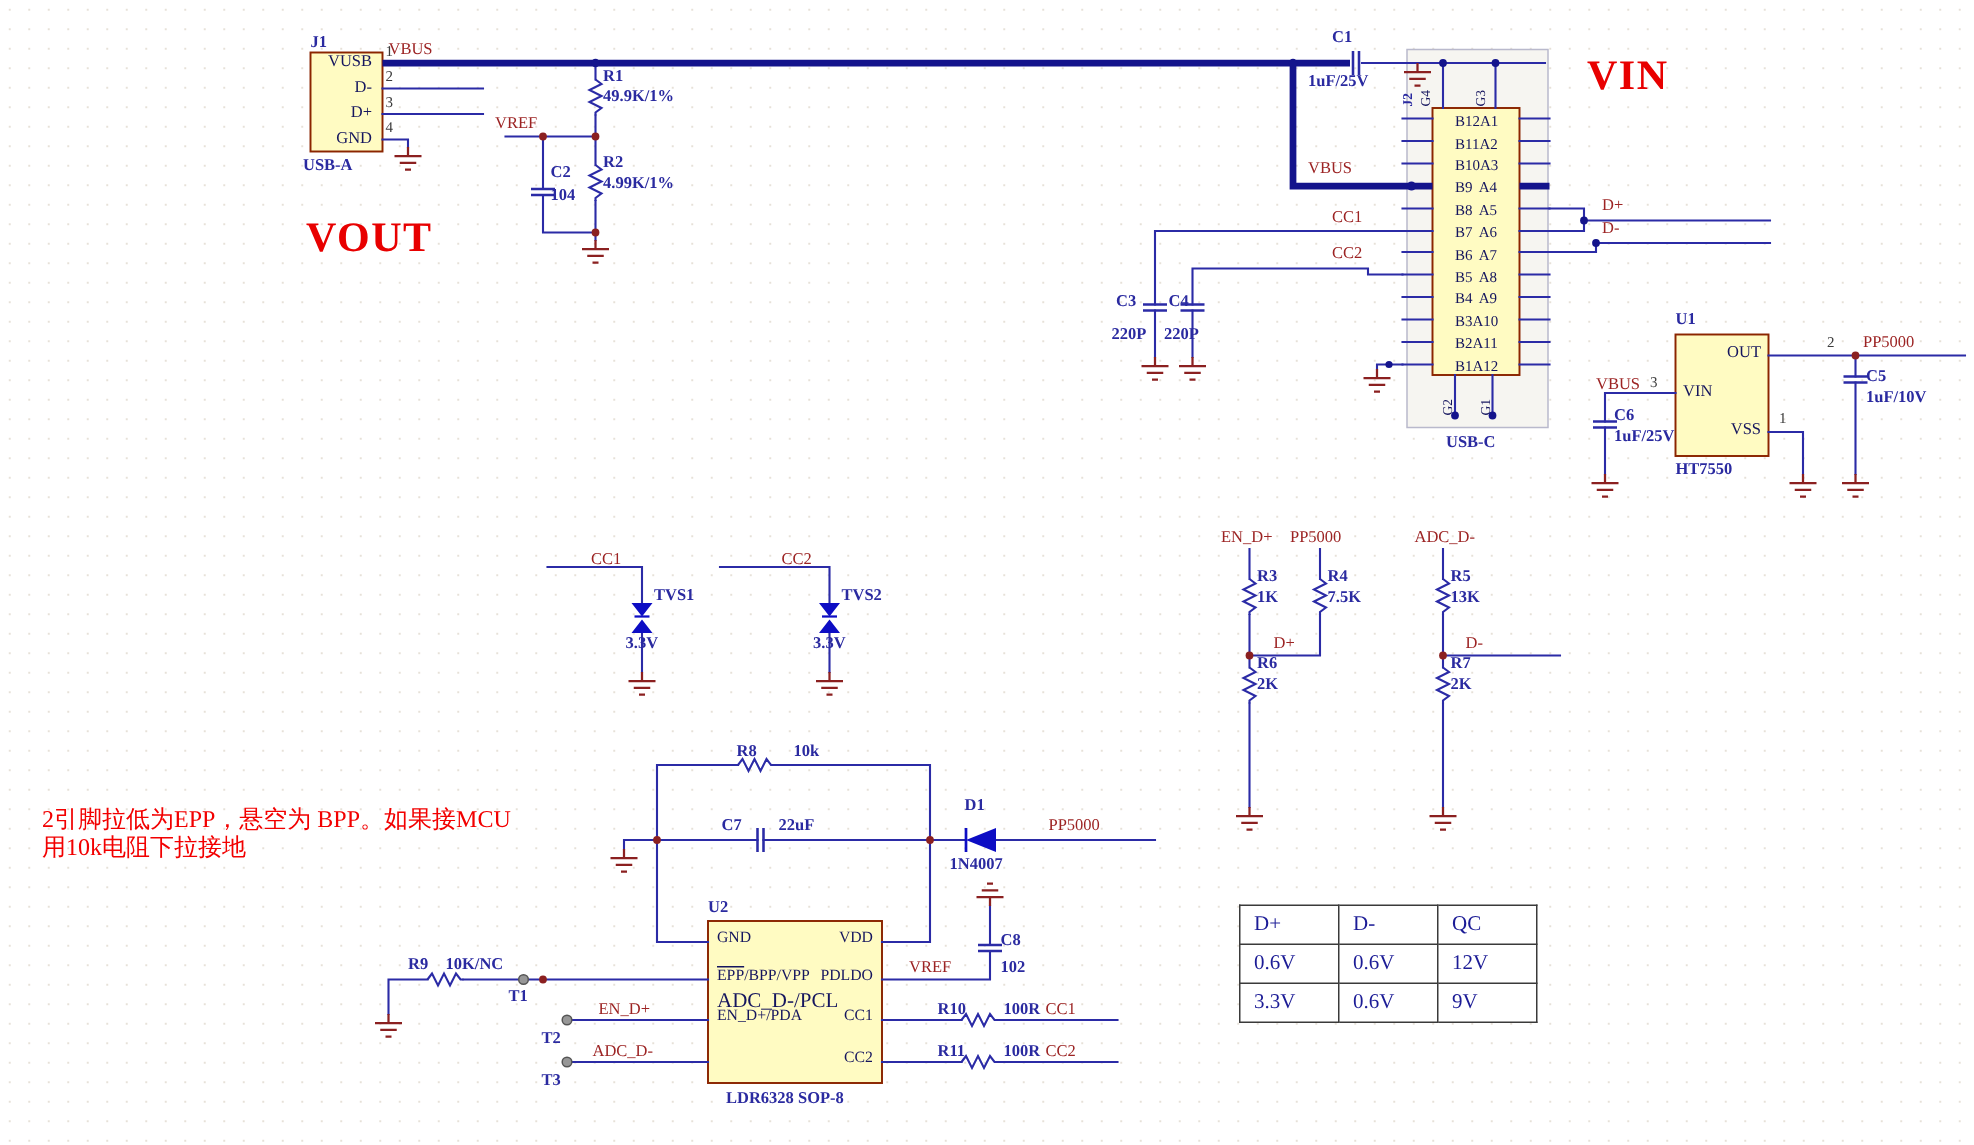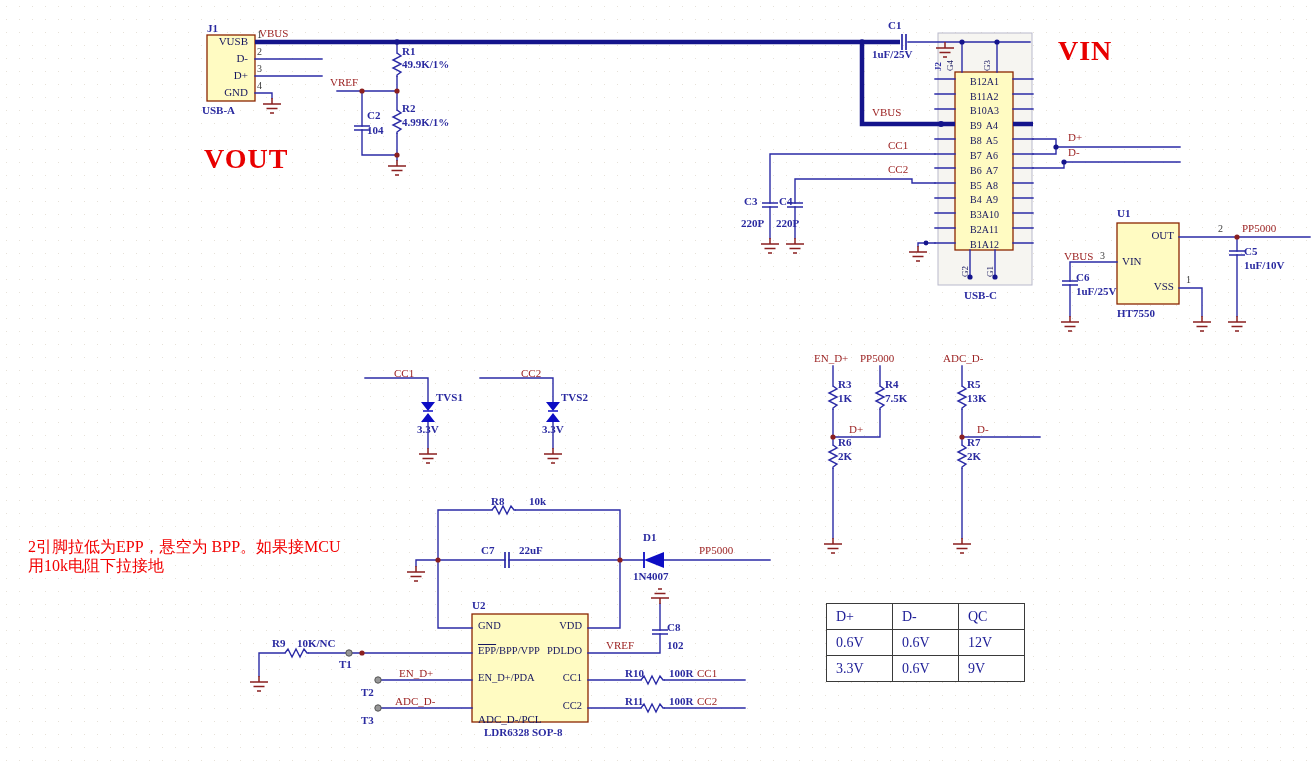--- a/index.html
+++ b/index.html
@@ -277,21 +277,21 @@
 <span class="lbl des" style="left:643px;top:531px">D1</span>
 <span class="lbl des" style="left:633px;top:570px">1N4007</span>
 <span class="lbl net" style="left:699px;top:544px">PP5000</span>
 <span class="lbl des" style="left:667px;top:621px">C8</span>
 <span class="lbl des" style="left:667px;top:639px">102</span>
 <span class="lbl net" style="left:606px;top:639px">VREF</span>
 <span class="lbl des" style="left:472px;top:599px">U2</span>
 <span class="lbl pin" style="left:478px;top:620px;font-size:10.5px">GND</span>
 <span class="lbl pin" style="left:478px;top:645px;font-size:10.5px"><span class="ovl">EPP</span><span>/BPP/VPP</span></span>
 <span class="lbl pin" style="left:478px;top:672px;font-size:10.5px">EN_D+/PDA</span>
-<span class="lbl pin" style="left:478px;top:713px;font-size:11px">ADC_D-/PCL</span>
+<span class="lbl pin" style="left:478px;top:660px;font-size:14px">ADC_D-/PCL</span>
 <span class="lbl pin rt" style="left:522px;top:620px;width:60px;font-size:10.5px">VDD</span>
 <span class="lbl pin rt" style="left:522px;top:645px;width:60px;font-size:10.5px">PDLDO</span>
 <span class="lbl pin rt" style="left:522px;top:672px;width:60px;font-size:10.5px">CC1</span>
 <span class="lbl pin rt" style="left:522px;top:700px;width:60px;font-size:10.5px">CC2</span>
 <span class="lbl des" style="left:484px;top:726px">LDR6328 SOP-8</span>
 <span class="lbl des" style="left:272px;top:637px">R9</span>
 <span class="lbl des" style="left:297px;top:637px">10K/NC</span>
 <span class="lbl des" style="left:339px;top:658px">T1</span>
 <span class="lbl des" style="left:361px;top:686px">T2</span>
 <span class="lbl des" style="left:361px;top:714px">T3</span>

